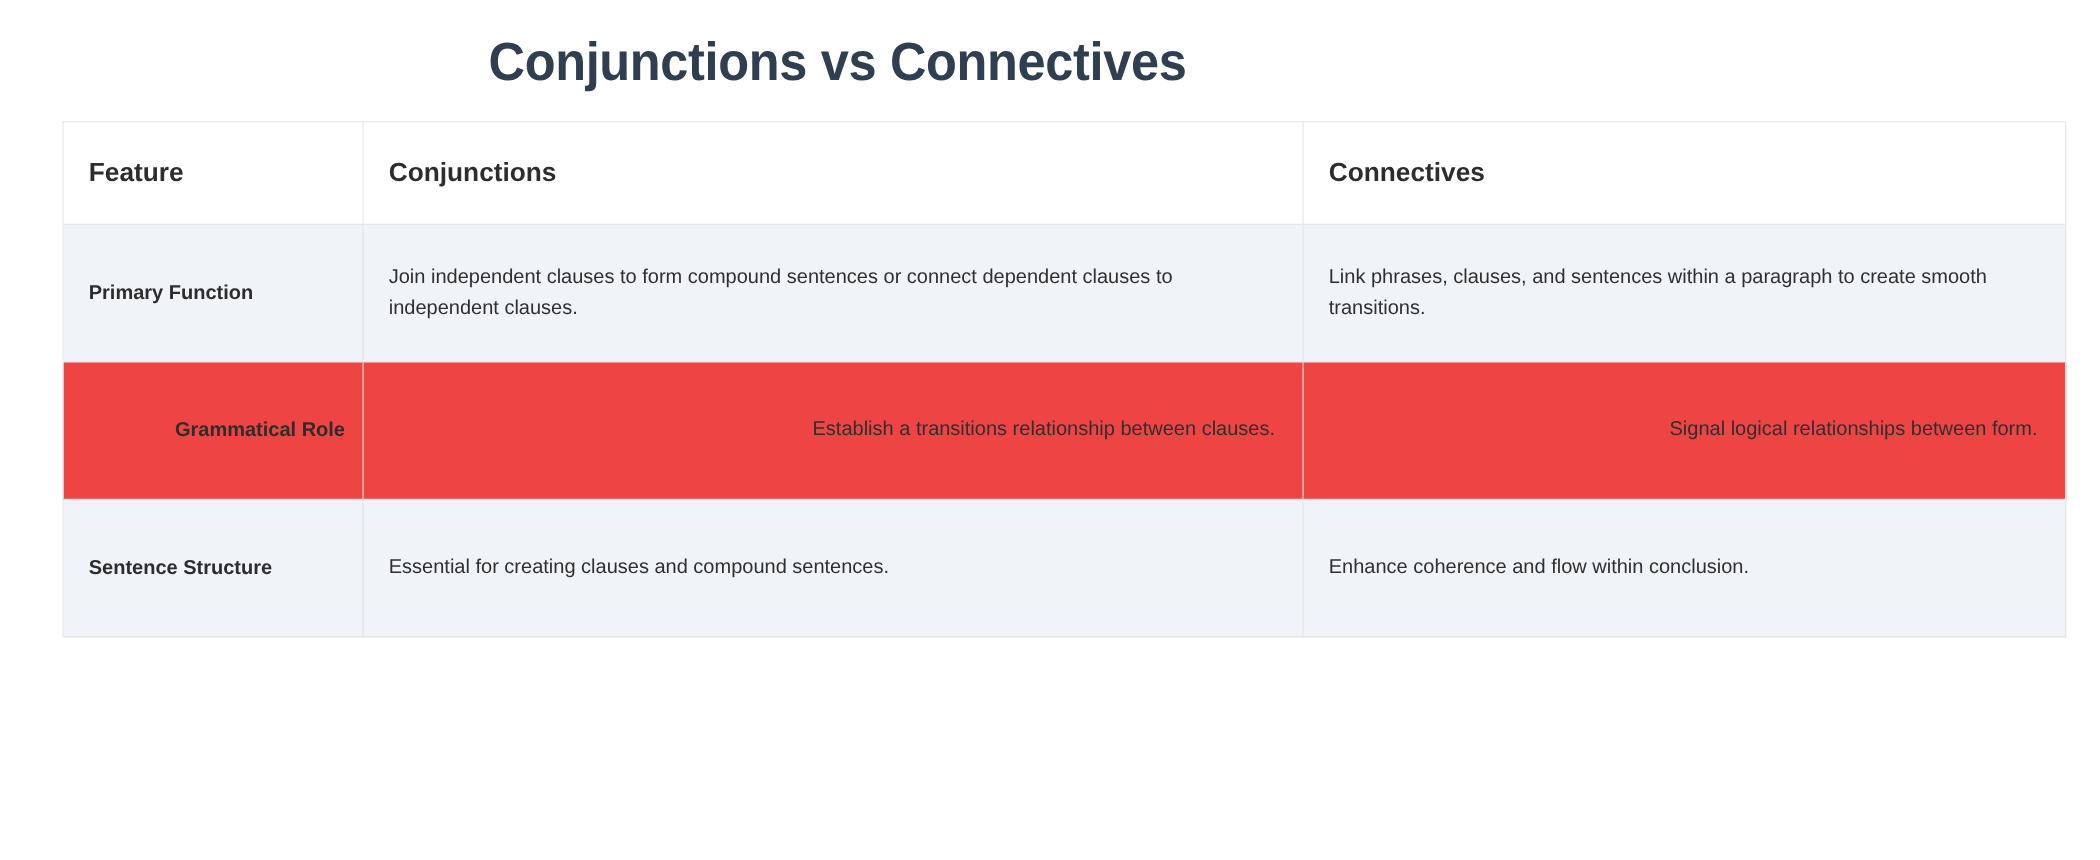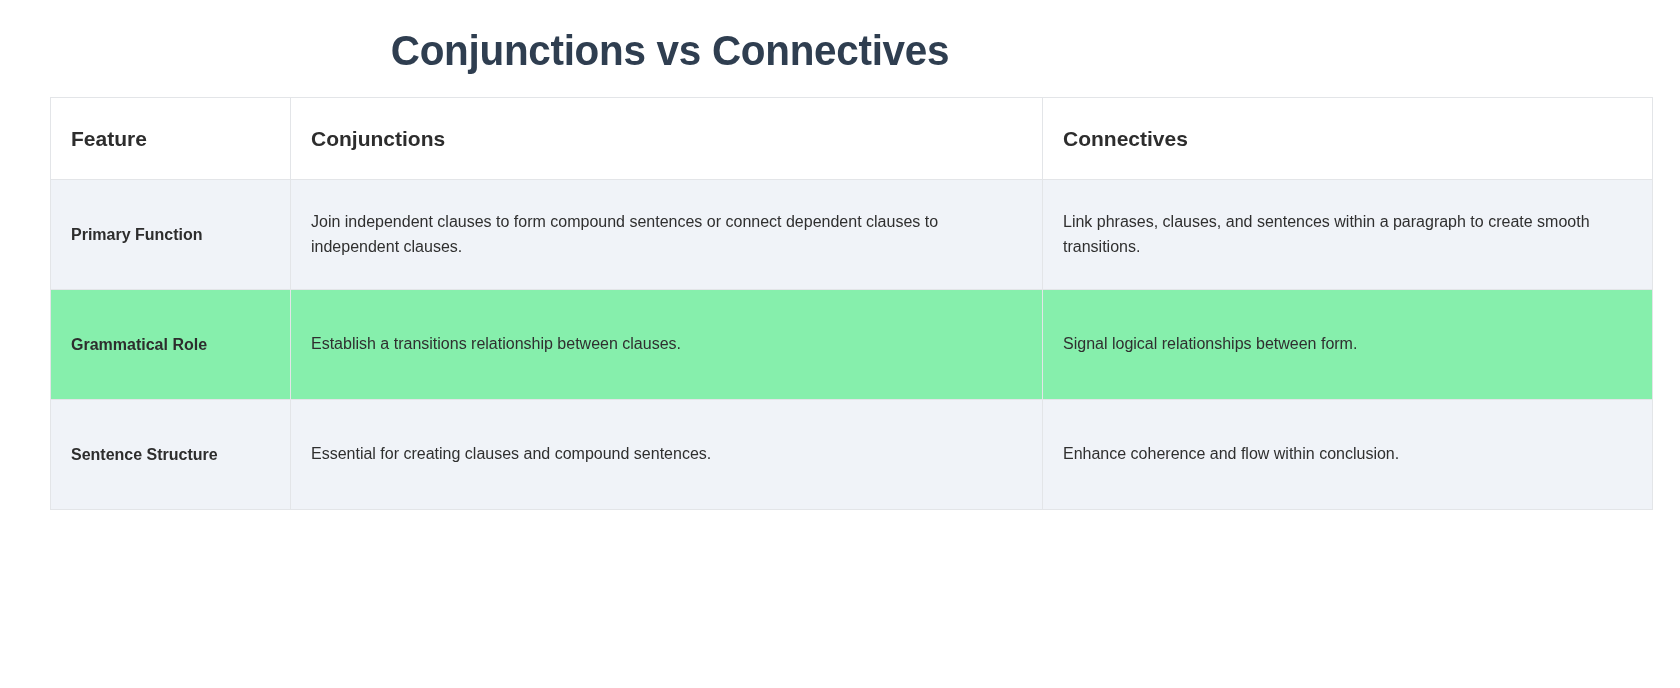--- a/index.html
+++ b/index.html
@@ -86,21 +86,22 @@
     font-size: 16px;
     color: #2d2d2d;
     line-height: 1.7;
     padding-left: 20px;
     padding-right: 14px;
   }
   tbody tr.shaded td {
     background: #f0f3f8;
   }
   tbody tr.plain td {
-    background: #86efac;
+    background: #ef4444;
+    text-align: right;
   }
   td.italic-cell {
     font-style: italic;
   }
 </style>
 </head>
 <body>
 
 <div class="page">
 

